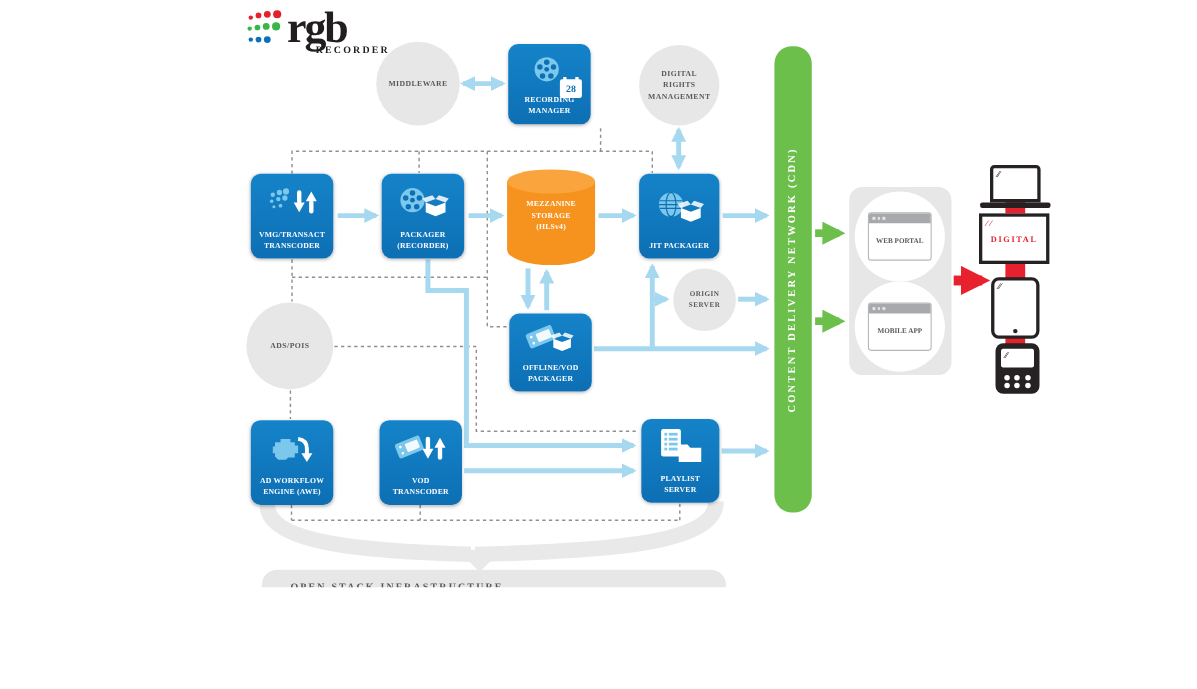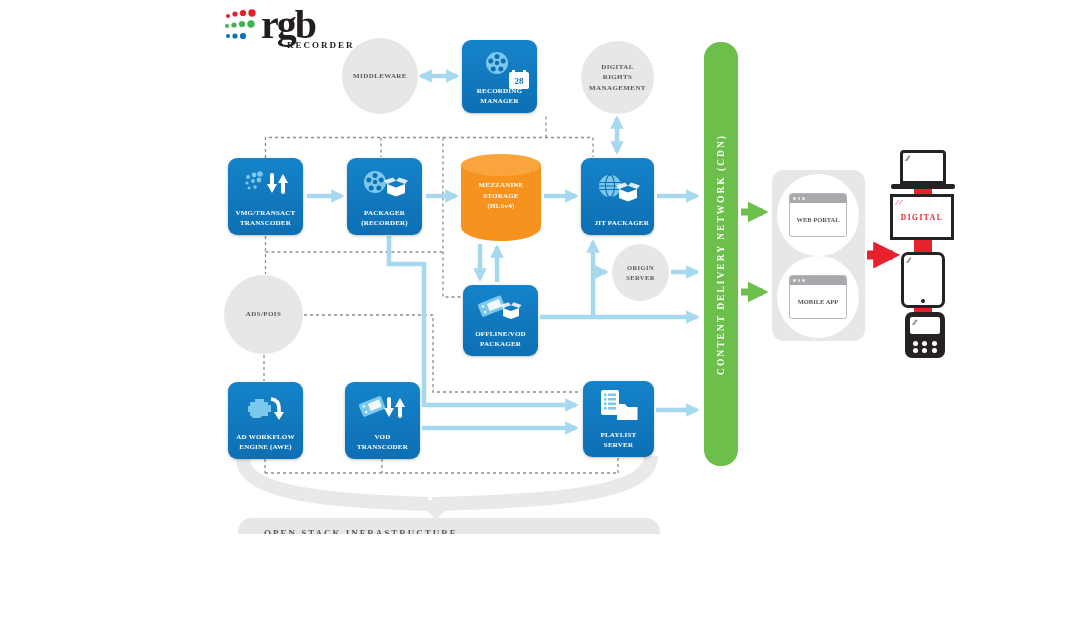--- a/index.html
+++ b/index.html
@@ -3,21 +3,21 @@
 <meta charset="utf-8">
 <style>
   html,body{margin:0;padding:0;background:#fff;}
   .stage{position:relative;width:1088px;height:534px;background:#fff;overflow:hidden;
          font-family:Liberation Serif, serif;}
   .stage svg.layer{position:absolute;left:0;top:0;z-index:1;pointer-events:none;}
 
   
   .bluebox{position:absolute;z-index:2;background:linear-gradient(#1583c9,#0d6fb4);
            border-radius:9px;box-shadow:0 1px 3px rgba(0,0,0,.25);
-           display:flex;flex-direction:column;align-items:flex-end;justify-content:flex-end;}
+           display:flex;flex-direction:column;align-items:center;justify-content:flex-end;}
   .bicon{flex:1;display:flex;align-items:center;justify-content:center;width:100%;position:relative;}
   .blabel{font-size:7px;font-weight:bold;color:#fff;text-align:center;line-height:1.35;
           letter-spacing:.2px;padding:0 5px 7px;}
   .gcircle{position:absolute;z-index:2;background:#e7e7e8;border-radius:50%;
            display:flex;align-items:center;justify-content:center;text-align:center;
            font-size:7px;font-weight:bold;color:#58595b;letter-spacing:.4px;line-height:1.5;
            padding:6px;box-sizing:border-box;}
 
   
   .cyl{position:absolute;z-index:2;}

